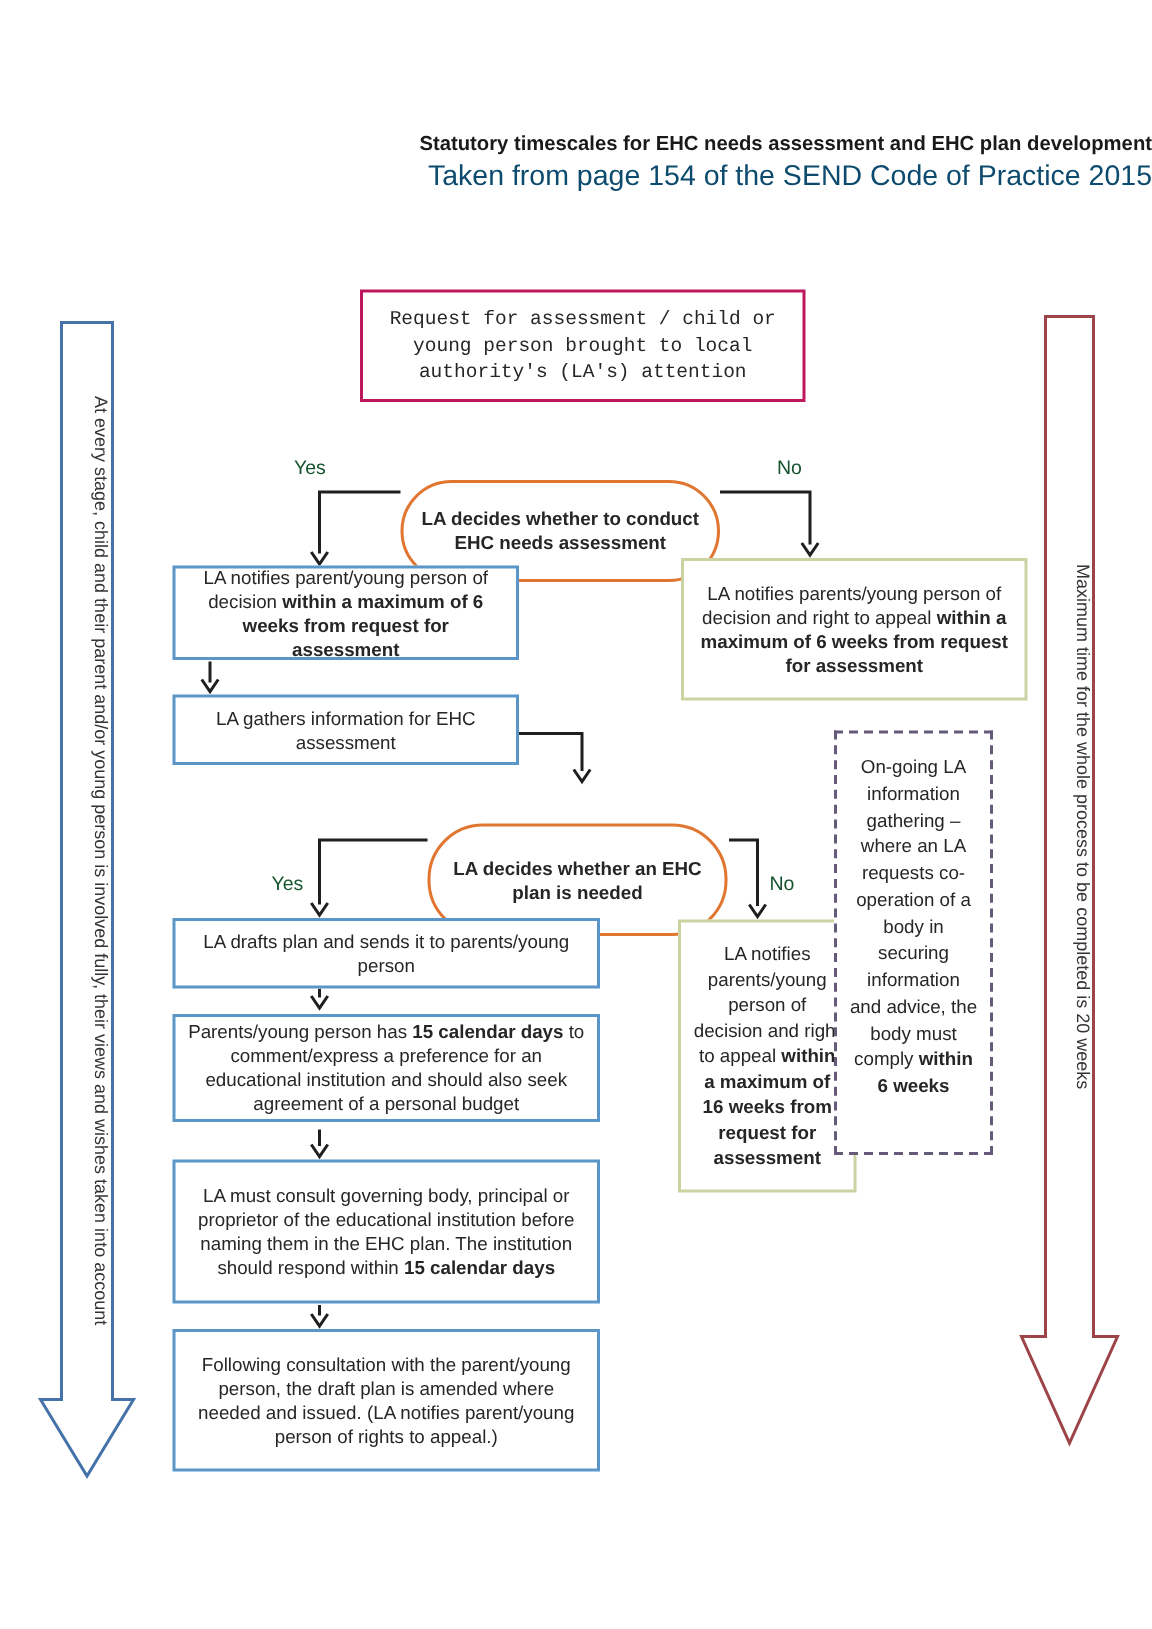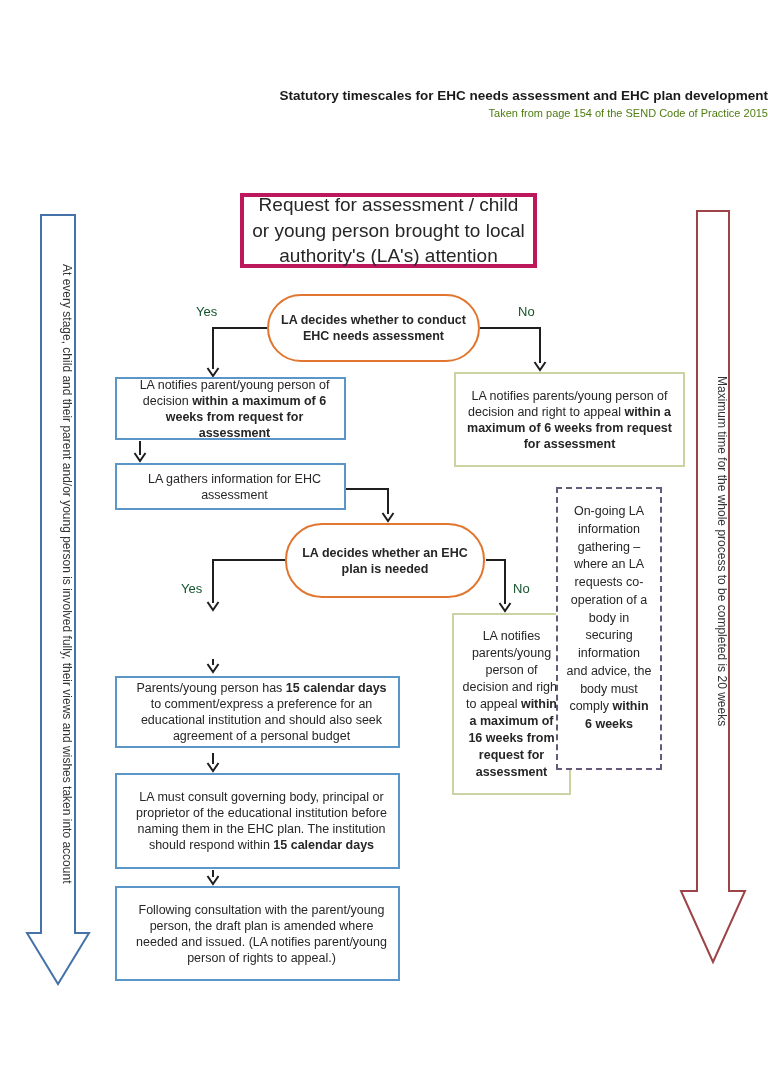--- a/index.html
+++ b/index.html
@@ -2,33 +2,33 @@
 <html><head>
 <meta charset="utf-8">
 <style>
   html,body { margin:0; padding:0; background:#ffffff; }
   .page {
     position:relative; width:768px; height:1086px; background:#ffffff;
     font-family:"Liberation Sans", sans-serif; color:#262626; overflow:hidden;
   }
   .hdr { position:absolute; left:0; right:0; top:88px; text-align:right; }
   .hdr .t { font-size:13.5px; font-weight:bold; color:#1a1a1a; }
-  .hdr .s { font-size:11px; margin-top:4px; color:#4d7c0f; }
+  .hdr .s { font-size:19px; margin-top:4px; color:#0c4a6e; }
 
   svg.layer { position:absolute; left:0; top:0; pointer-events:none; }
 
   .node {
     position:absolute; box-sizing:border-box; background:#ffffff;
     display:flex; align-items:center; justify-content:center;
     text-align:center; font-size:12.5px; line-height:1.28; padding:3px 8px;
   }
-  .b-maroon { border:4px solid #be185d; font-size:19px; line-height:1.35; }
-  .b-blue   { border:2px solid #5b96c8;padding-left:16px; }
+  .b-maroon { border:2px solid #be185d; font-size:13px; line-height:1.35;font-family:Liberation Mono, monospace; }
+  .b-blue   { border:2px solid #5b96c8; }
   .b-green  { border:2px solid #cbd3a2;margin-left:24px; }
-  .b-orange { border:2.5px solid #e0762f; font-weight:bold; }
+  .b-orange { border:2.5px solid #e0762f; font-weight:bold;margin-top:26px; }
   .b-dashed { border:2px dashed #665a7a; }
   .oval1 { border-radius:34px; }
   .oval2 { border-radius:37px; }
   .tall  { line-height:1.36; }
   .dashlh{ line-height:1.42; }
 
   .branch-label { position:absolute; font-size:13px; color:#14532d; }
 
   .vtext {
     position:absolute; writing-mode:vertical-rl; text-align:center;
@@ -98,20 +98,23 @@
       <span><span>LA gathers information for EHC assessment</span></span>
     </div>
 
   <div class="node b-orange oval2" style="left:285px; top:523px; width:200px; height:75px;">
       <span><b>LA decides whether an EHC plan is needed</b></span>
     </div>
 
   <div class="branch-label" style="left:181px; top:581px;">Yes</div>
   <div class="branch-label" style="left:513px; top:581px;">No</div>
 
+  <div class="node b-blue" style="left:115px; top:612px; width:285px; height:47px;">
+      <span><span>LA drafts plan and sends it to parents/young person</span></span>
+    </div>
 
   <div class="node b-blue" style="left:115px; top:676px; width:285px; height:72px;">
       <span><span>Parents/young person has </span><b>15 calendar days</b><span> to comment/express a preference for an educational institution and should also seek agreement of a personal budget</span></span>
     </div>
 
   <div class="node b-blue" style="left:115px; top:773px; width:285px; height:96px;">
       <span><span>LA must consult governing body, principal or proprietor of the educational institution before naming them in the EHC plan. The institution should respond within </span><b>15 calendar days</b></span>
     </div>
 
   <div class="node b-blue" style="left:115px; top:886px; width:285px; height:95px;">

